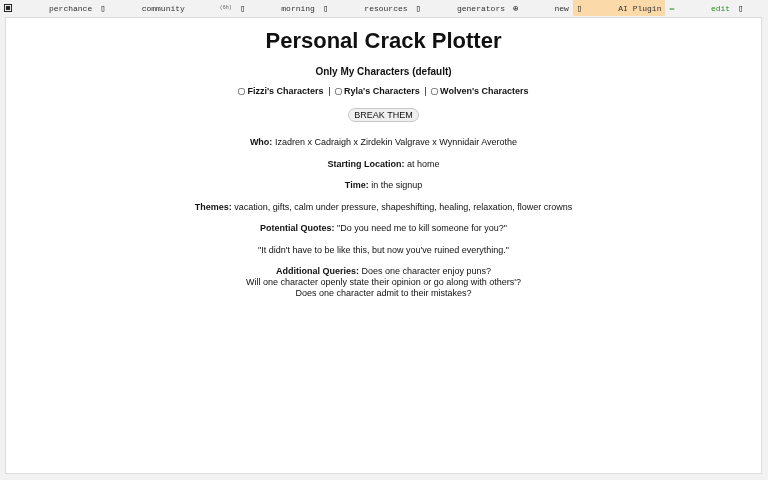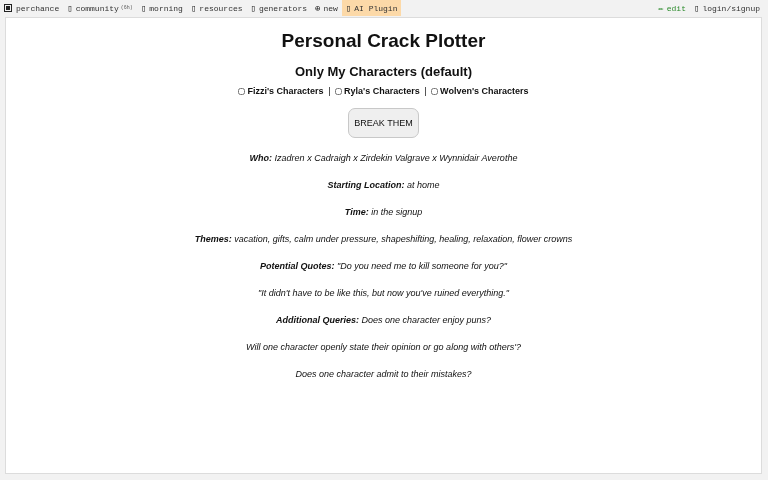--- a/index.html
+++ b/index.html
@@ -11,21 +11,21 @@
     }
     .topbar {
       position: absolute; left: 0; top: 0; width: 768px; height: 16px;
       background: #f2f2f2;
       font-family: "Liberation Mono", monospace;
       font-size: 8px; color: #333;
       display: flex; align-items: center;
     }
     .nav-item {
       display: flex; align-items: center; height: 16px;
-      padding: 0 4px; white-space: nowrap; cursor: pointer;
+      padding: 0 4px; white-space: nowrap; cursor: pointer; gap: 33px;
     }
     .nav-item .ico { margin-right: 3px; font-size: 9px; color: #222; }
     .nav-item .sub { font-size: 5px; margin-left: 2px; color: #555; }
     .nav-item.highlight { background: #fcd9a8; }
     .nav-right { margin-left: auto; display: flex; }
     .nav-item.edit { color: #2a8a2a; }
     .nav-item.edit .ico { color: #2a8a2a; }
     .logo-box {
       display: inline-block; width: 8px; height: 8px; border: 1px solid #222;
       margin-right: 4px; position: relative; box-sizing: border-box;
@@ -33,35 +33,35 @@
     .logo-box i { position: absolute; width: 2px; height: 2px; background: #222; }
 
     .panel {
       position: absolute; left: 5px; top: 17px; width: 757px; height: 457px;
       background: #fff;
       border: 1px solid #dcdcdc;
       box-sizing: border-box;
       text-align: center; color: #111;
     }
     h1 {
-      margin: 12px 0 0 0; font-size: 19px; font-weight: bold; line-height: 22px;
+      margin: 12px 0 0 0; font-size: 22px; font-weight: bold; line-height: 22px;
     }
-    .default-line { margin-top: 14px; font-size: 13px; font-weight: bold; line-height: 11px; }
+    .default-line { margin-top: 14px; font-size: 10px; font-weight: bold; line-height: 11px; }
     .checks { margin-top: 9px; font-size: 9px; font-weight: bold; line-height: 11px; }
     .checks input { width: 7px; height: 7px; margin: 0 2px 0 0; vertical-align: -0.5px; }
     .sep { font-weight: normal; margin: 0 2px; }
     .btn {
       display: inline-block; margin-top: 11px;
       font-family: "Liberation Sans", sans-serif; font-size: 9px;
-      padding: 1px 5px; height: 30px; line-height: 11px;
+      padding: 1px 5px; height: 14px; line-height: 11px;
       background: #efefef; border: 1px solid #c8c8c8; border-radius: 7px; color: #111;
       box-sizing: border-box; cursor: pointer;
     }
     .result { font-size: 9px; line-height: 11px; }
-    .result p { margin: 16px; font-style: italic; }
+    .result p { margin: 0; }
     .result b { font-weight: bold; }
     .r-who { margin-top: 15px !important; }
     .gap { margin-top: 10.5px !important; }
   </style>
 </head>
 <body>
 
 <div class="topbar">
   <div class="nav-item">
     <span class="logo-box">

